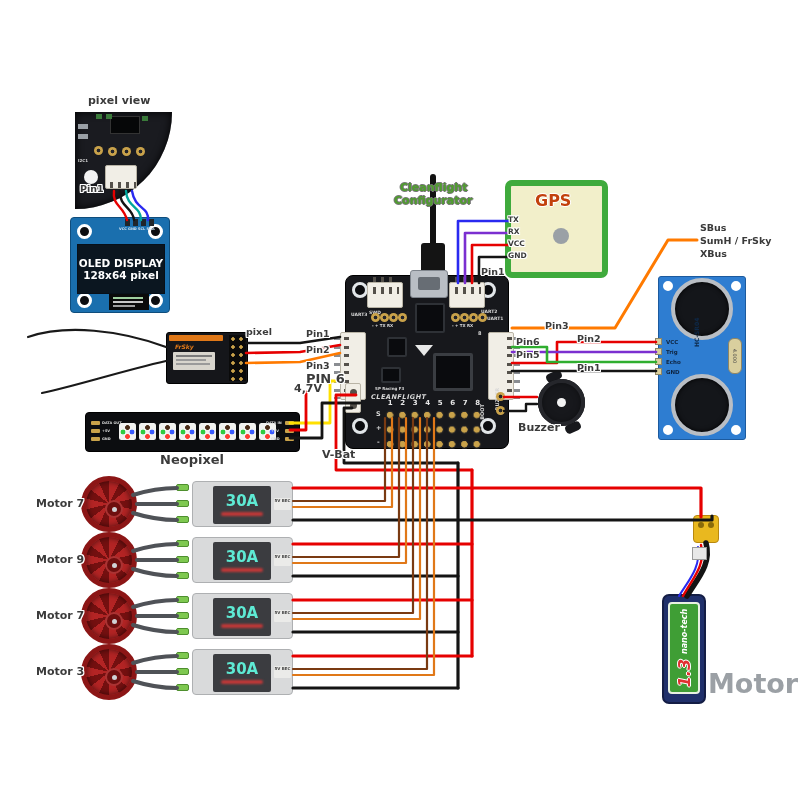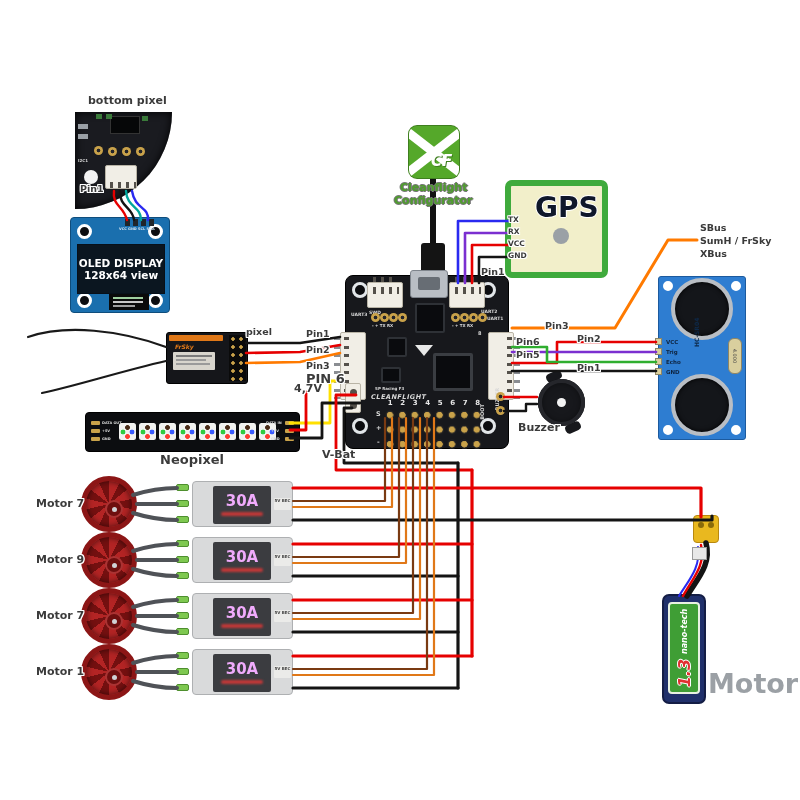--- a/index.html
+++ b/index.html
@@ -31,21 +31,21 @@
                   radial-gradient(circle at 8.5px 13.5px,#ff3b30 2.1px,transparent 2.7px),#f2f2f0;}
   .npad{position:absolute;width:9px;height:4px;background:#c9a24a;border-radius:1px;}
   .motor{position:absolute;width:56px;height:56px;border-radius:50%;border:5px solid #8c1616;box-sizing:border-box;
          background:repeating-conic-gradient(#b32424 0 26deg,#741010 26deg 51.4deg);
          box-shadow:inset 0 0 6px rgba(0,0,0,.6);}
   .hub{position:absolute;left:19px;top:19px;width:18px;height:18px;border-radius:50%;background:#6e0f0f;border:2px solid #a33;box-sizing:border-box;}
   .hub:after{content:"";position:absolute;left:4.5px;top:4.5px;width:5px;height:5px;border-radius:50%;background:#cfd2d5;}
   .esc{position:absolute;width:101px;height:46px;background:#d9dadb;border:1px solid #aeb0b2;border-radius:4px;box-sizing:border-box;}
   .escpanel{position:absolute;left:20px;top:4px;width:58px;height:38px;background:#3b3c40;border-radius:2px;
             display:flex;flex-direction:column;align-items:center;justify-content:center;}
-  .esc30{color:#f0abfc;font-weight:bold;font-size:15px;line-height:15px;}
+  .esc30{color:#5eead4;font-weight:bold;font-size:15px;line-height:15px;}
   .escblur{width:42px;height:3.5px;margin-top:3px;background:#c03838;filter:blur(0.8px);border-radius:2px;}
   .bec{position:absolute;left:81px;top:16px;width:17px;height:12px;background:#ebebe9;border-radius:1px;
        font-size:4px;font-weight:bold;color:#444;text-align:center;line-height:6px;}
   .greenconn{position:absolute;width:13px;height:7px;background:#7ec850;border:1px solid #4e8f2e;border-radius:2px;box-sizing:border-box;}
   .sonar-pad{position:absolute;width:7px;height:7px;background:#d9cf9e;border:1px solid #8e8565;box-sizing:border-box;}
   .sonar-lbl{position:absolute;font-size:5.5px;font-weight:bold;color:#0e2440;}
   .transducer{position:absolute;width:62px;height:62px;border-radius:50%;background:#14161a;border:4px solid #b9bec4;box-sizing:border-box;box-shadow:inset 0 0 5px #000;}
 </style>
 </head>
 <body>
@@ -62,56 +62,51 @@
     <div class="goldpad" style="left:19px;top:34px;width:9px;height:9px;"></div>
     <div class="goldpad" style="left:33px;top:35px;width:9px;height:9px;"></div>
     <div class="goldpad" style="left:47px;top:35px;width:9px;height:9px;"></div>
     <div class="goldpad" style="left:61px;top:35px;width:9px;height:9px;"></div>
     <div class="tinytxt" style="left:3px;top:46px;font-size:4px;">I2C1</div>
     <div class="abs" style="left:9px;top:58px;width:14px;height:14px;border-radius:50%;background:#f4f4f4;"></div>
     <div class="jst" style="left:30px;top:53px;width:32px;height:24px;">
       <div class="pinstripe" style="left:4px;top:16px;width:26px;height:6px;"></div>
     </div>
   </div>
-  <div class="lbl lbl-md" style="left:88px;top:94px;">bottom pixel</div>
+  <div class="lbl lbl-md" style="left:88px;top:94px;">pixel view</div>
   <div class="lbl lbl-sm" style="left:80px;top:183px;">Pin1</div>
 
   <div class="abs" style="left:70px;top:217px;width:98px;height:94px;background:#1a6fae;border-radius:4px;border:1px solid #0f4d7c;">
     <div class="hole" style="left:6px;top:6px;width:15px;height:15px;border-color:#fff;"></div>
     <div class="hole" style="left:77px;top:6px;width:15px;height:15px;border-color:#fff;"></div>
     <div class="hole" style="left:6px;top:75px;width:15px;height:15px;border-color:#fff;"></div>
     <div class="hole" style="left:77px;top:75px;width:15px;height:15px;border-color:#fff;"></div>
     <div class="abs" style="left:54px;top:1px;width:5px;height:7px;background:#20262b;"></div>
     <div class="abs" style="left:62px;top:1px;width:5px;height:7px;background:#20262b;"></div>
     <div class="abs" style="left:70px;top:1px;width:5px;height:7px;background:#20262b;"></div>
     <div class="abs" style="left:78px;top:1px;width:5px;height:7px;background:#20262b;"></div>
     <div class="tinytxt" style="left:48px;top:9px;font-size:3.5px;color:#cfe3f2;">VCC GND SCL SDA</div>
     <div class="abs" style="left:6px;top:26px;width:86px;height:48px;background:#0b1620;border:1px solid #07101a;display:flex;flex-direction:column;align-items:center;justify-content:center;">
       <div style="color:#fff;font-weight:bold;font-size:10.5px;">OLED DISPLAY</div>
-      <div style="color:#fff;font-weight:bold;font-size:10.5px;">128x64 view</div>
+      <div style="color:#fff;font-weight:bold;font-size:10.5px;">128x64 pixel</div>
     </div>
     <div class="abs" style="left:38px;top:76px;width:40px;height:16px;background:#0a0a0a;">
       <div class="abs" style="left:4px;top:3px;width:30px;height:2px;background:#9fcf9f;"></div>
       <div class="abs" style="left:4px;top:7px;width:30px;height:2px;background:#c8c8c8;"></div>
       <div class="abs" style="left:4px;top:11px;width:22px;height:2px;background:#9f9f9f;"></div>
     </div>
   </div>
 
   <div class="abs" style="left:430px;top:174px;width:6px;height:72px;background:#111;border-radius:3px;"></div>
   <div class="abs" style="left:421px;top:243px;width:24px;height:30px;background:#141414;border-radius:3px;"></div>
-  <div class="abs" style="left:409px;top:126px;width:50px;height:52px;background:#55a82a;border-radius:8px;overflow:hidden;box-shadow:0 0 0 1px #3f7f1f;">
-    <div class="abs" style="left:-8px;top:22px;width:66px;height:9px;background:#fff;transform:rotate(38deg);"></div>
-    <div class="abs" style="left:-8px;top:22px;width:66px;height:9px;background:#fff;transform:rotate(-38deg);"></div>
-    <div class="abs" style="left:22px;top:26px;color:#fff;font-weight:bold;font-style:italic;font-size:15px;text-shadow:1px 1px 0 #3f7f1f;">CF</div>
-  </div>
   <div class="lbl lbl-md green-lbl" style="left:400px;top:181px;">Cleanflight</div>
   <div class="lbl lbl-md green-lbl" style="left:394px;top:194px;">Configurator</div>
 
   <div class="abs" style="left:505px;top:180px;width:103px;height:98px;background:#f2efca;border:6px solid #3faa3c;border-radius:7px;box-sizing:border-box;">
-    <div class="abs lbl-gray" style="left:24px;top:5px;font-size:28px;font-weight:bold;color:#0f172a;text-shadow:-1px 0 #fff,1px 0 #fff,0 -1px #fff,0 1px #fff;">GPS</div>
+    <div class="abs lbl-gray" style="left:24px;top:5px;font-size:16px;font-weight:bold;color:#c2410c;text-shadow:-1px 0 #fff,1px 0 #fff,0 -1px #fff,0 1px #fff;">GPS</div>
     <div class="abs" style="left:42px;top:42px;width:16px;height:16px;border-radius:50%;background:#9aa0a6;"></div>
   </div>
   <div class="lbl" style="left:508px;top:215px;font-size:7.5px;">TX</div>
   <div class="lbl" style="left:508px;top:227px;font-size:7.5px;">RX</div>
   <div class="lbl" style="left:508px;top:239px;font-size:7.5px;">VCC</div>
   <div class="lbl" style="left:508px;top:251px;font-size:7.5px;">GND</div>
   <div class="lbl lbl-sm" style="left:481px;top:266px;">Pin1</div>
 
   <div class="lbl lbl-sm" style="left:700px;top:222px;">SBus</div>
   <div class="lbl lbl-sm" style="left:700px;top:235px;">SumH / FrSky</div>
@@ -309,21 +304,21 @@
   <div class="greenconn" style="left:176px;top:612px;"></div>
   <div class="greenconn" style="left:176px;top:628px;"></div>
   <div class="esc" style="left:192px;top:593px;">
     <div class="escpanel">
       <div class="esc30">30A</div>
       <div class="escblur"></div>
     </div>
     <div class="bec">5V BEC</div>
   </div>
 
-  <div class="lbl lbl-md" style="left:36px;top:665px;">Motor 1</div>
+  <div class="lbl lbl-md" style="left:36px;top:665px;">Motor 3</div>
   <div class="motor" style="left:81px;top:644px;">
       <div class="hub"></div>
     </div>
   <div class="greenconn" style="left:176px;top:652px;"></div>
   <div class="greenconn" style="left:176px;top:668px;"></div>
   <div class="greenconn" style="left:176px;top:684px;"></div>
   <div class="esc" style="left:192px;top:649px;">
     <div class="escpanel">
       <div class="esc30">30A</div>
       <div class="escblur"></div>

